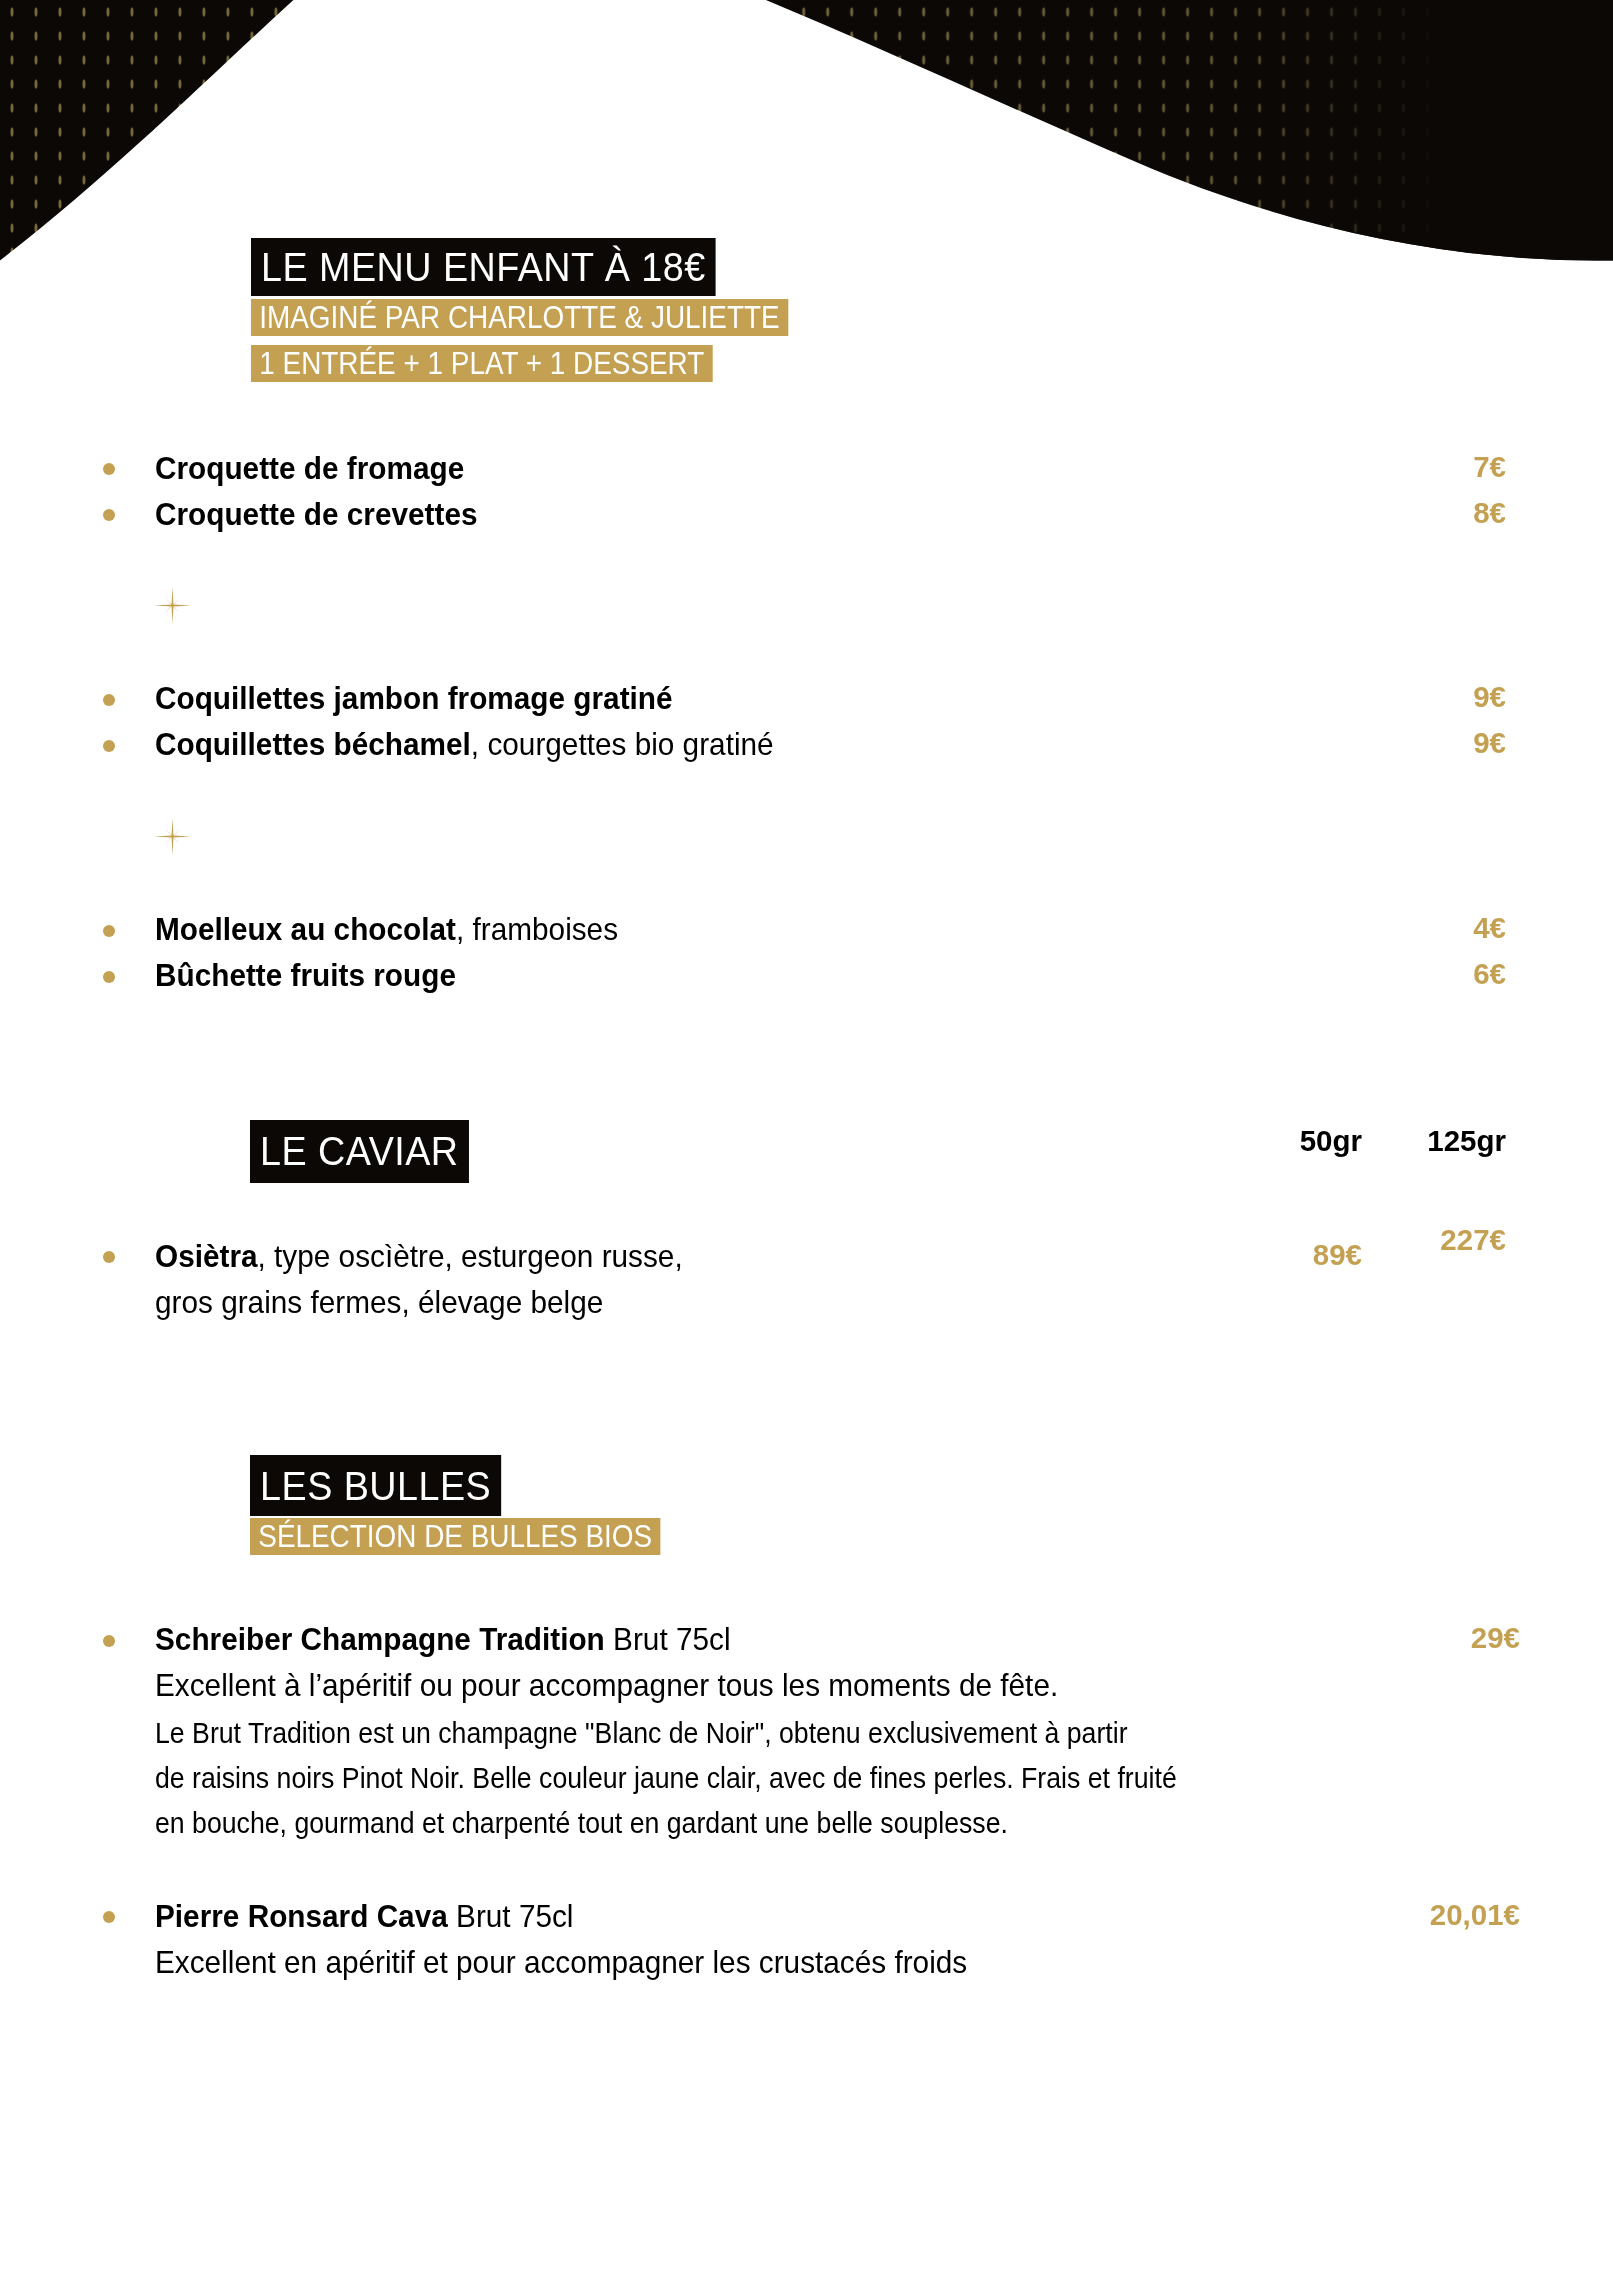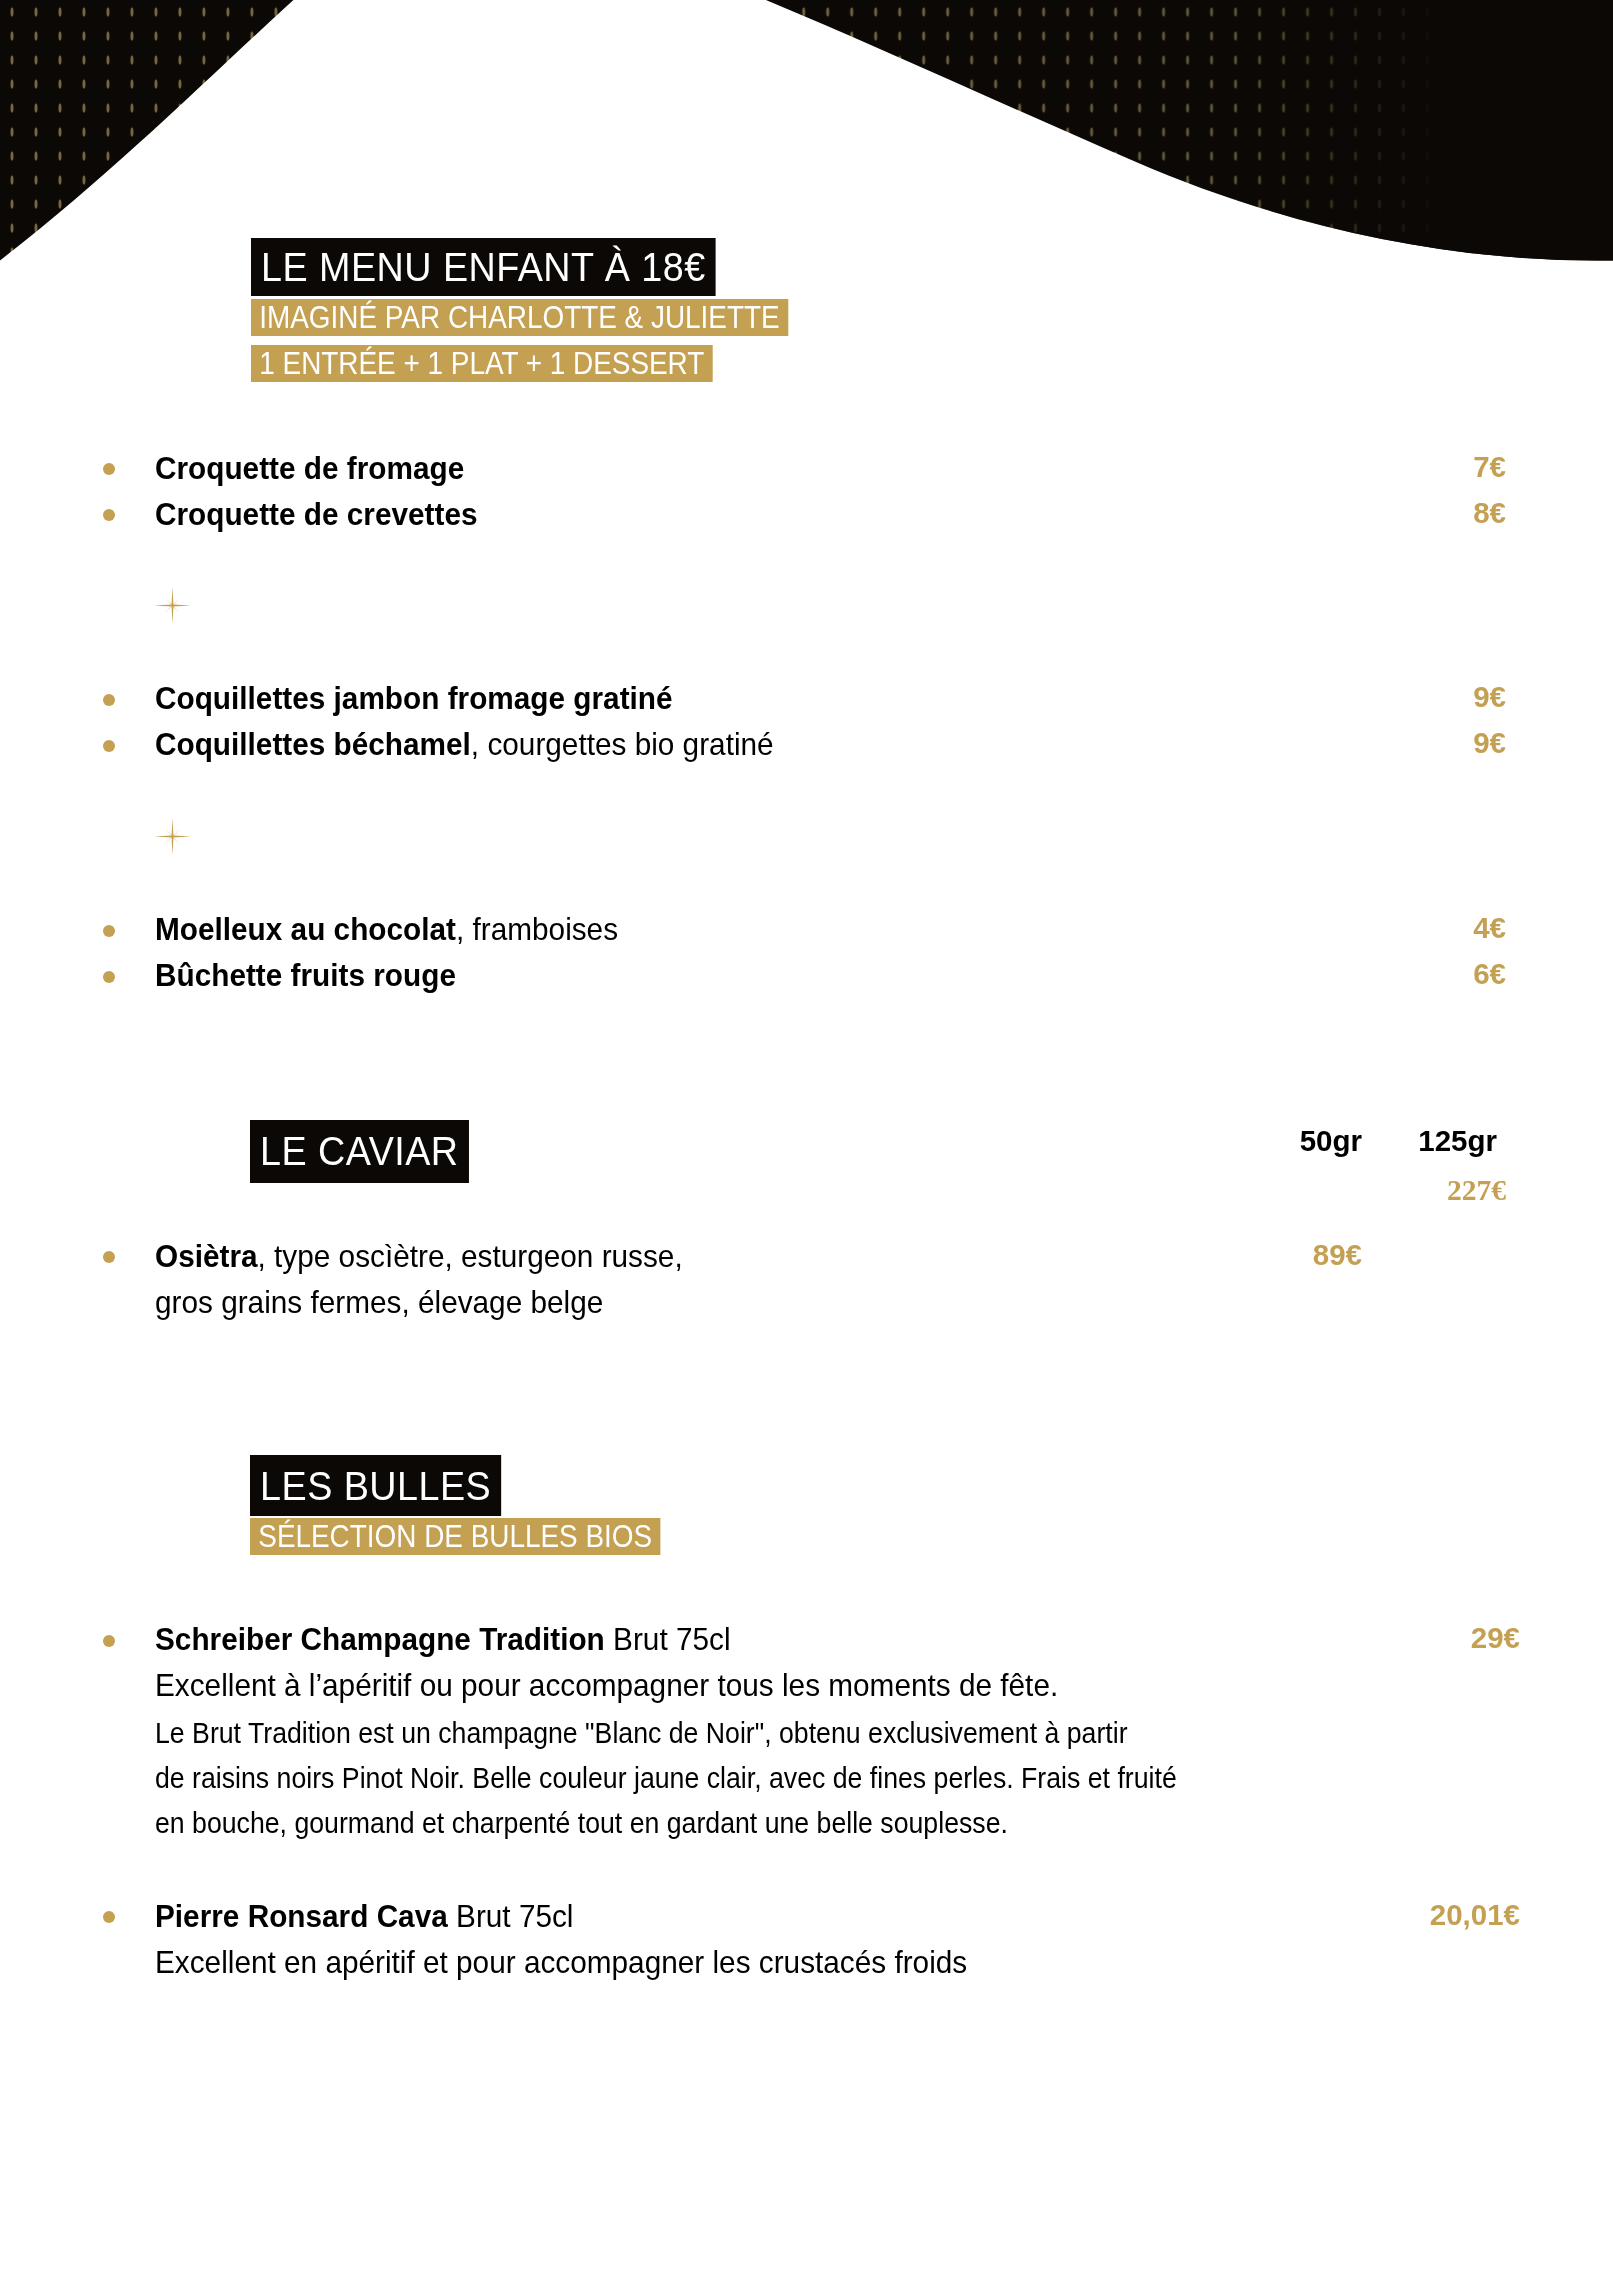--- a/index.html
+++ b/index.html
@@ -72,27 +72,27 @@
   <div class="price" style="right:107px; top:910px;">4€</div>
 
   <span class="bullet" style="left:103px; top:971px;"></span>
   <div class="item" style="top:956px;"><b>Bûchette fruits rouge</b><span></span></div>
   <div class="price" style="right:107px; top:956px;">6€</div>
 </div>
 
 <div>
   <div class="title-black" style="left:250px; top:1120px; padding:11px 11px 11px 11px;">LE CAVIAR</div>
   <div class="colhead" style="right:251px; top:1123px;">50gr</div>
-  <div class="colhead" style="right:116px; top:1123px;">125gr</div>
+  <div class="colhead" style="right:107px; top:1123px;">125gr</div>
 
   <span class="bullet" style="left:103px; top:1251px;"></span>
   <div class="item" style="top:1237px;"><b>Osiètra</b><span>, type oscìètre, esturgeon russe,</span></div>
   <div class="desc" style="top:1283px;">gros grains fermes, élevage belge</div>
   <div class="price" style="right:251px; top:1237px;">89€</div>
-  <div class="price" style="right:107px; top:1173px;font-family:Liberation Serif, serif;">227€</div>
+  <div class="price" style="right:107px; top:1222px;">227€</div>
 </div>
 
 <div>
   <div class="title-black" style="left:250px; top:1455px; padding:11px 11px 9.2px 11px;">LES BULLES</div>
   <div class="title-gold" style="left:250px; top:1518px;">SÉLECTION  DE BULLES BIOS</div>
 
   <span class="bullet" style="left:103px; top:1635px;"></span>
   <div class="item" style="top:1620px;"><b>Schreiber Champagne Tradition</b><span> Brut 75cl</span></div>
   <div class="price" style="right:93px; top:1620px;">29€</div>
   <div class="desc" style="top:1666px;">Excellent à l’apéritif ou pour accompagner tous les moments de fête.</div>

